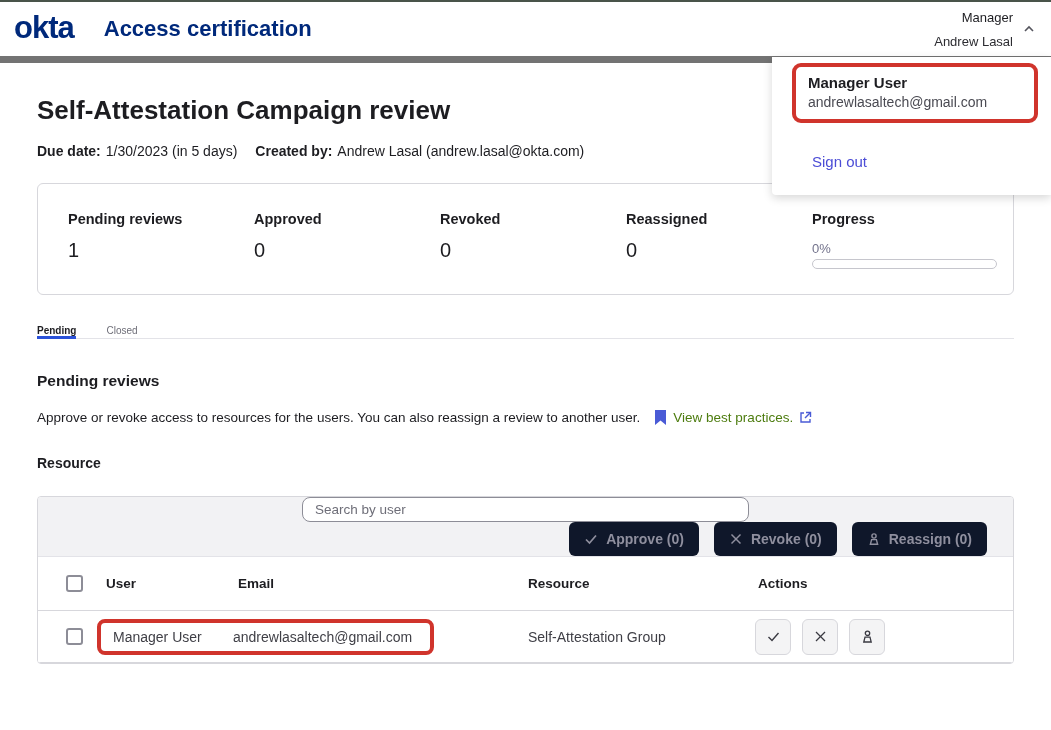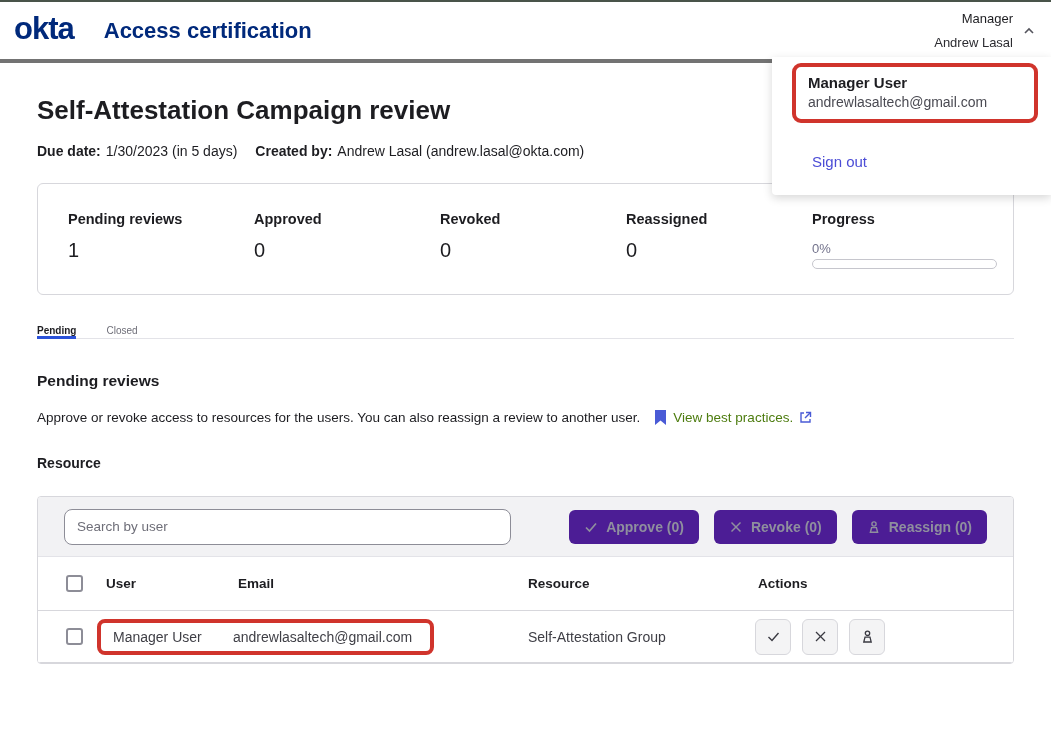--- a/index.html
+++ b/index.html
@@ -2,21 +2,21 @@
 <html><head>
 <meta charset="utf-8">
 <style>
   * { margin: 0; padding: 0; box-sizing: border-box; }
   html, body { width: 1051px; height: 730px; overflow: hidden; background: #fff;
     font-family: "Liberation Sans", sans-serif; color: #1d1d21; }
 
   .top-edge { height: 2px; background: #49544a; }
 
   
-  .header { height: 61px; border-bottom: 4px solid #737373; display: flex;
+  .header { height: 61px; border-bottom: 7px solid #737373; display: flex;
     align-items: center; padding: 0 16px 0 14px; position: relative; background: #fff; }
   .logo { font-size: 31px; font-weight: bold; color: #00297b; letter-spacing: -1px; line-height: 1; padding-bottom: 4px; }
   .app-title { font-size: 22px; font-weight: bold; color: #00297b; margin-left: 30px; }
   .user-trigger { margin-left: auto; display: flex; align-items: center; gap: 10px; cursor: pointer; }
   .user-trigger .texts { text-align: right; }
   .user-role { font-size: 13px; font-weight: normal; color: #1d1d21; }
   .user-name { font-size: 13px; color: #2c2c31; margin-top: 9px; text-align: right; }
   .chev-up { width: 12px; height: 12px; color: #55555e; }
 
   
@@ -64,27 +64,27 @@
 
   .filter-label { margin-top: 30px; font-size: 14px; font-weight: bold; }
   .select { margin-top: 10px; width: 447px; height: 38px; border: 1px solid #8d8d97;
     border-radius: 8px; display: flex; align-items: center; padding: 0 14px;
     font-size: 14px; cursor: pointer; background: #fff; }
   .select .chev { margin-left: auto; width: 12px; height: 12px; color: #55555e; }
 
   
   .table-wrap { margin-top: 25px; border: 1px solid #d7d7dc; border-radius: 4px; overflow: hidden; }
   .toolbar { background: #f2f2f4; height: 60px; display: flex; align-items: center;
-    padding: 0 26px; border-bottom: 1px solid #e3e3e8; }
+    padding: 0 26px; border-bottom: 1px solid #e3e3e8; flex-direction: column; }
   .search-input { width: 447px; height: 36px; border: 1px solid #8d8d97; border-radius: 8px;
     padding: 0 12px; font-size: 13.5px; font-family: "Liberation Sans", sans-serif;
     color: #1d1d21; background: #fff; outline: none; }
   .search-input::placeholder { color: #6e6e78; }
   .toolbar-btns { margin-left: auto; display: flex; gap: 15px; }
-  .tb-btn { background: #4c1d95; color: #8f8f9e; border: none; border-radius: 6px;
+  .tb-btn { background: #0f172a; color: #8f8f9e; border: none; border-radius: 6px;
     height: 34px; padding: 0 15px; font-size: 14px; font-weight: bold;
     font-family: "Liberation Sans", sans-serif; display: flex; align-items: center; gap: 8px; cursor: default; }
   .tb-btn svg { width: 14px; height: 14px; }
 
   .trow { display: grid; grid-template-columns: 36px 132px 290px 230px 1fr;
     align-items: center; padding-left: 28px; }
   .thead { height: 54px; border-bottom: 1px solid #d7d7dc; background: #fff; }
   .th { font-size: 13.5px; font-weight: bold; color: #1d1d21; padding-left: 4px; }
   .tbody-row { height: 52px; border-bottom: 1px solid #d7d7dc; background: #fff; }
   .checkbox { width: 17px; height: 17px; border: 2px solid #8d8d97; border-radius: 3px;

